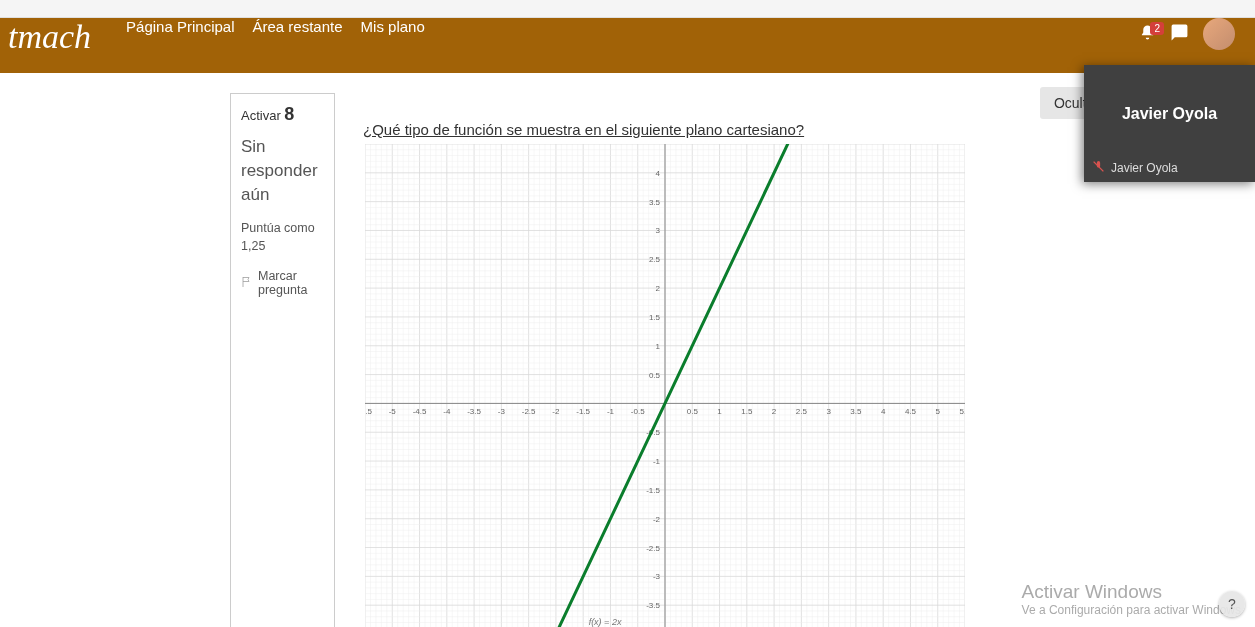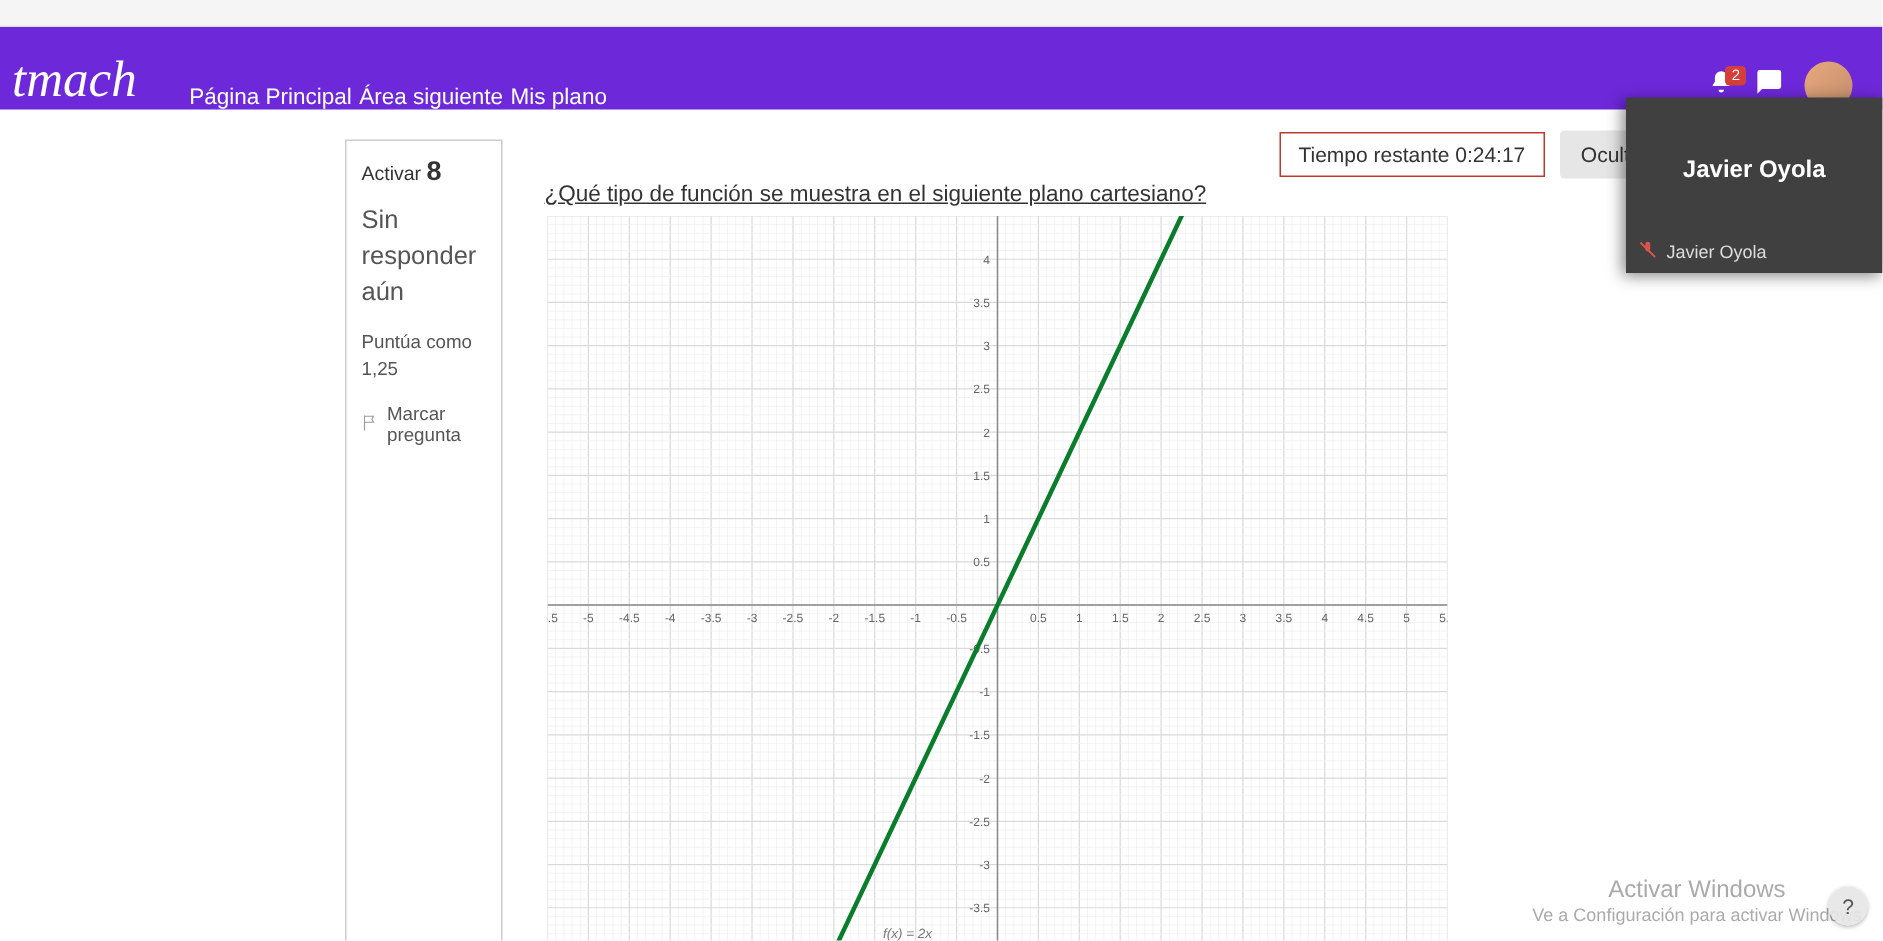--- a/index.html
+++ b/index.html
@@ -1,22 +1,22 @@
 <!DOCTYPE html>
 <html><head>
   <meta charset="utf-8">
   <style>
     * { margin: 0; padding: 0; box-sizing: border-box; }
     body { font-family: -apple-system, BlinkMacSystemFont, "Segoe UI", Arial, sans-serif; background: #fff; width: 1255px; height: 627px; overflow: hidden; position: relative; }
     
     .topbar { height: 18px; background: #f5f5f5; border-bottom: 1px solid #e0e0e0; }
     
-    .navbar { background: #6d28d9; height: 55px; display: flex; align-items: flex-end; padding: 0 20px 0 0; color: white; }
+    .navbar { background: #a16207; height: 55px; display: flex; align-items: flex-start; padding: 0 20px 0 0; color: white; }
     .logo { font-family: 'Brush Script MT', cursive; font-size: 34px; font-style: italic; color: white; margin-right: 35px; padding-left: 8px; }
-    .nav-links { display: flex; gap: 5px; flex: 1; }
+    .nav-links { display: flex; gap: 18px; flex: 1; }
     .nav-links a { color: white; text-decoration: none; font-size: 15px; }
     .nav-right { display: flex; align-items: center; gap: 14px; }
     .bell-wrap { position: relative; }
     .bell-icon svg { width: 17px; height: 17px; fill: white; }
     .badge { position: absolute; top: -2px; right: -8px; background: #d43f3a; color: white; font-size: 10px; padding: 0 4px; border-radius: 3px; line-height: 13px; }
     .chat-icon svg { width: 19px; height: 19px; fill: white; }
     .avatar { width: 32px; height: 32px; border-radius: 50%; background: linear-gradient(135deg, #e8a87c, #c38d6e); }
     
     .main-area { display: flex; gap: 28px; padding: 20px 0 0 230px; position: relative; }
     
@@ -37,35 +37,35 @@
     
     .chart-container { position: relative; width: 600px; height: 490px; background: white; margin-left: 2px; }
     .chart-container svg { display: block; }
     
     .zoom-overlay { position: absolute; top: 65px; right: 0; width: 171px; background: #404040; color: white; z-index: 20; box-shadow: -2px 2px 10px rgba(0,0,0,0.5); }
     .zoom-name-big { text-align: center; font-size: 16px; font-weight: 600; padding: 40px 0 32px 0; }
     .zoom-footer { display: flex; align-items: center; gap: 6px; padding: 5px 8px 6px 8px; font-size: 12px; color: #ddd; }
     .mic-icon svg { width: 13px; height: 13px; }
     
     .watermark { position: absolute; bottom: 10px; right: 14px; color: rgba(100,100,100,0.55); z-index: 15; text-align: left; }
-    .wm-title { font-size: 16px; font-weight: 400; text-align: center; }
+    .wm-title { font-size: 19px; font-weight: 400; }
     .wm-sub { font-size: 12px; }
     
     .help-circle { position: absolute; bottom: 10px; right: 10px; width: 26px; height: 26px; border-radius: 50%; background: rgba(230,230,230,0.9); display: flex; align-items: center; justify-content: center; font-size: 14px; color: #555; z-index: 30; box-shadow: 0 1px 3px rgba(0,0,0,0.3); }
   </style>
 </head>
 <body>
 
 <div class="topbar"></div>
 
 <div class="navbar">
   <div class="logo">tmach</div>
   <div class="nav-links">
     <a href="#">Página Principal</a>
-    <a href="#">Área siguiente</a>
+    <a href="#">Área restante</a>
     <a href="#">Mis plano</a>
   </div>
   <div class="nav-right">
     <div class="bell-wrap">
       <span class="bell-icon">
         <svg viewBox="0 0 24 24">
             <path d="M12 2a6 6 0 0 0-6 6v4l-2 3v1h16v-1l-2-3V8a6 6 0 0 0-6-6zm0 20a2.5 2.5 0 0 0 2.5-2.5h-5A2.5 2.5 0 0 0 12 22z"></path>
           </svg>
       </span>
       <span class="badge">2</span>
@@ -92,21 +92,20 @@
         <svg viewBox="0 0 24 24">
             <path d="M4 2v20M4 3h12l-2 4 2 4H4"></path>
           </svg>
       </span>
       <span>Marcar pregunta</span>
     </div>
   </div>
 
   <div class="content-col">
     <div class="timer-row">
-      <div class="timer-box">Tiempo restante 0:24:17</div>
       <button class="hide-btn">Ocultar</button>
     </div>
     <div class="question-text">¿Qué tipo de función se muestra en el siguiente plano cartesiano?</div>
     <div class="chart-container">
       <svg id="chart-svg" width="600" height="490" viewBox="0 0 600 490">
           <g>
             <line x1="0" x2="0" y1="0" y2="490" stroke="#d9d9d9" stroke-width="0.8"></line>
             <line x1="5.4545454545454355" x2="5.4545454545454355" y1="0" y2="490" stroke="#efefef" stroke-width="0.5"></line>
             <line x1="10.909090909090871" x2="10.909090909090871" y1="0" y2="490" stroke="#efefef" stroke-width="0.5"></line>
             <line x1="16.363636363636303" x2="16.363636363636303" y1="0" y2="490" stroke="#efefef" stroke-width="0.5"></line>

